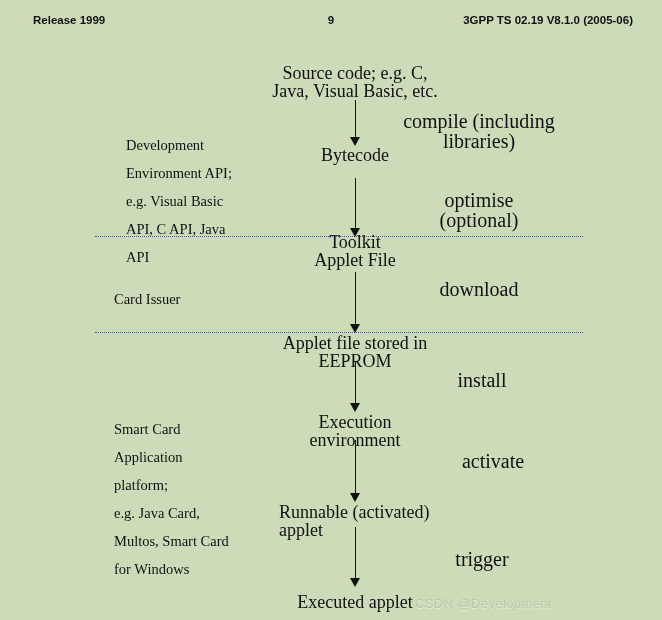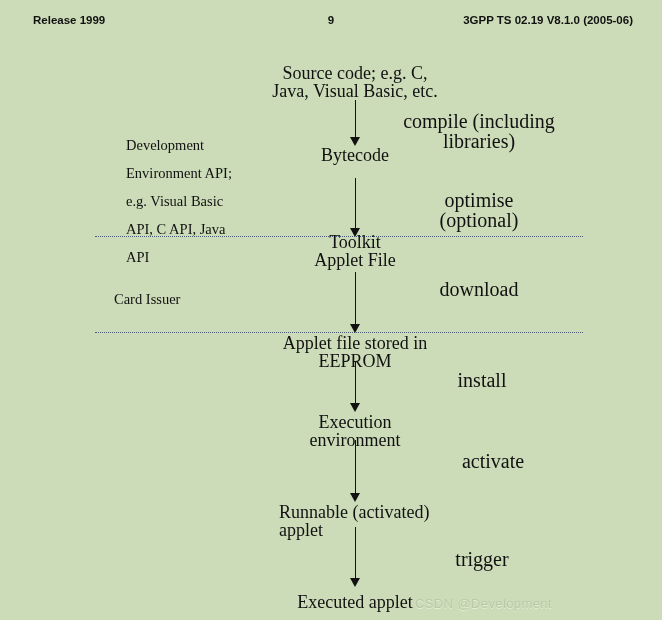--- a/index.html
+++ b/index.html
@@ -191,16 +191,22 @@
   <div class="edge-label" style="left:397px; top:550px; width:170px;">trigger</div>
 
   <div class="side" style="left:126px; top:131px; width:170px;">Development
 Environment API;
 e.g. Visual Basic
 API, C API, Java
 API</div>
 
   <div class="side" style="left:114px; top:285px; width:170px;">Card Issuer</div>
 
+  <div class="side" style="left:114px; top:415px; width:190px;">Smart Card
+Application
+platform;
+ e.g. Java Card,
+Multos, Smart Card
+for Windows</div>
 
   <div class="watermark">CSDN @Development</div>
 
 </div>
 
 </body></html>

